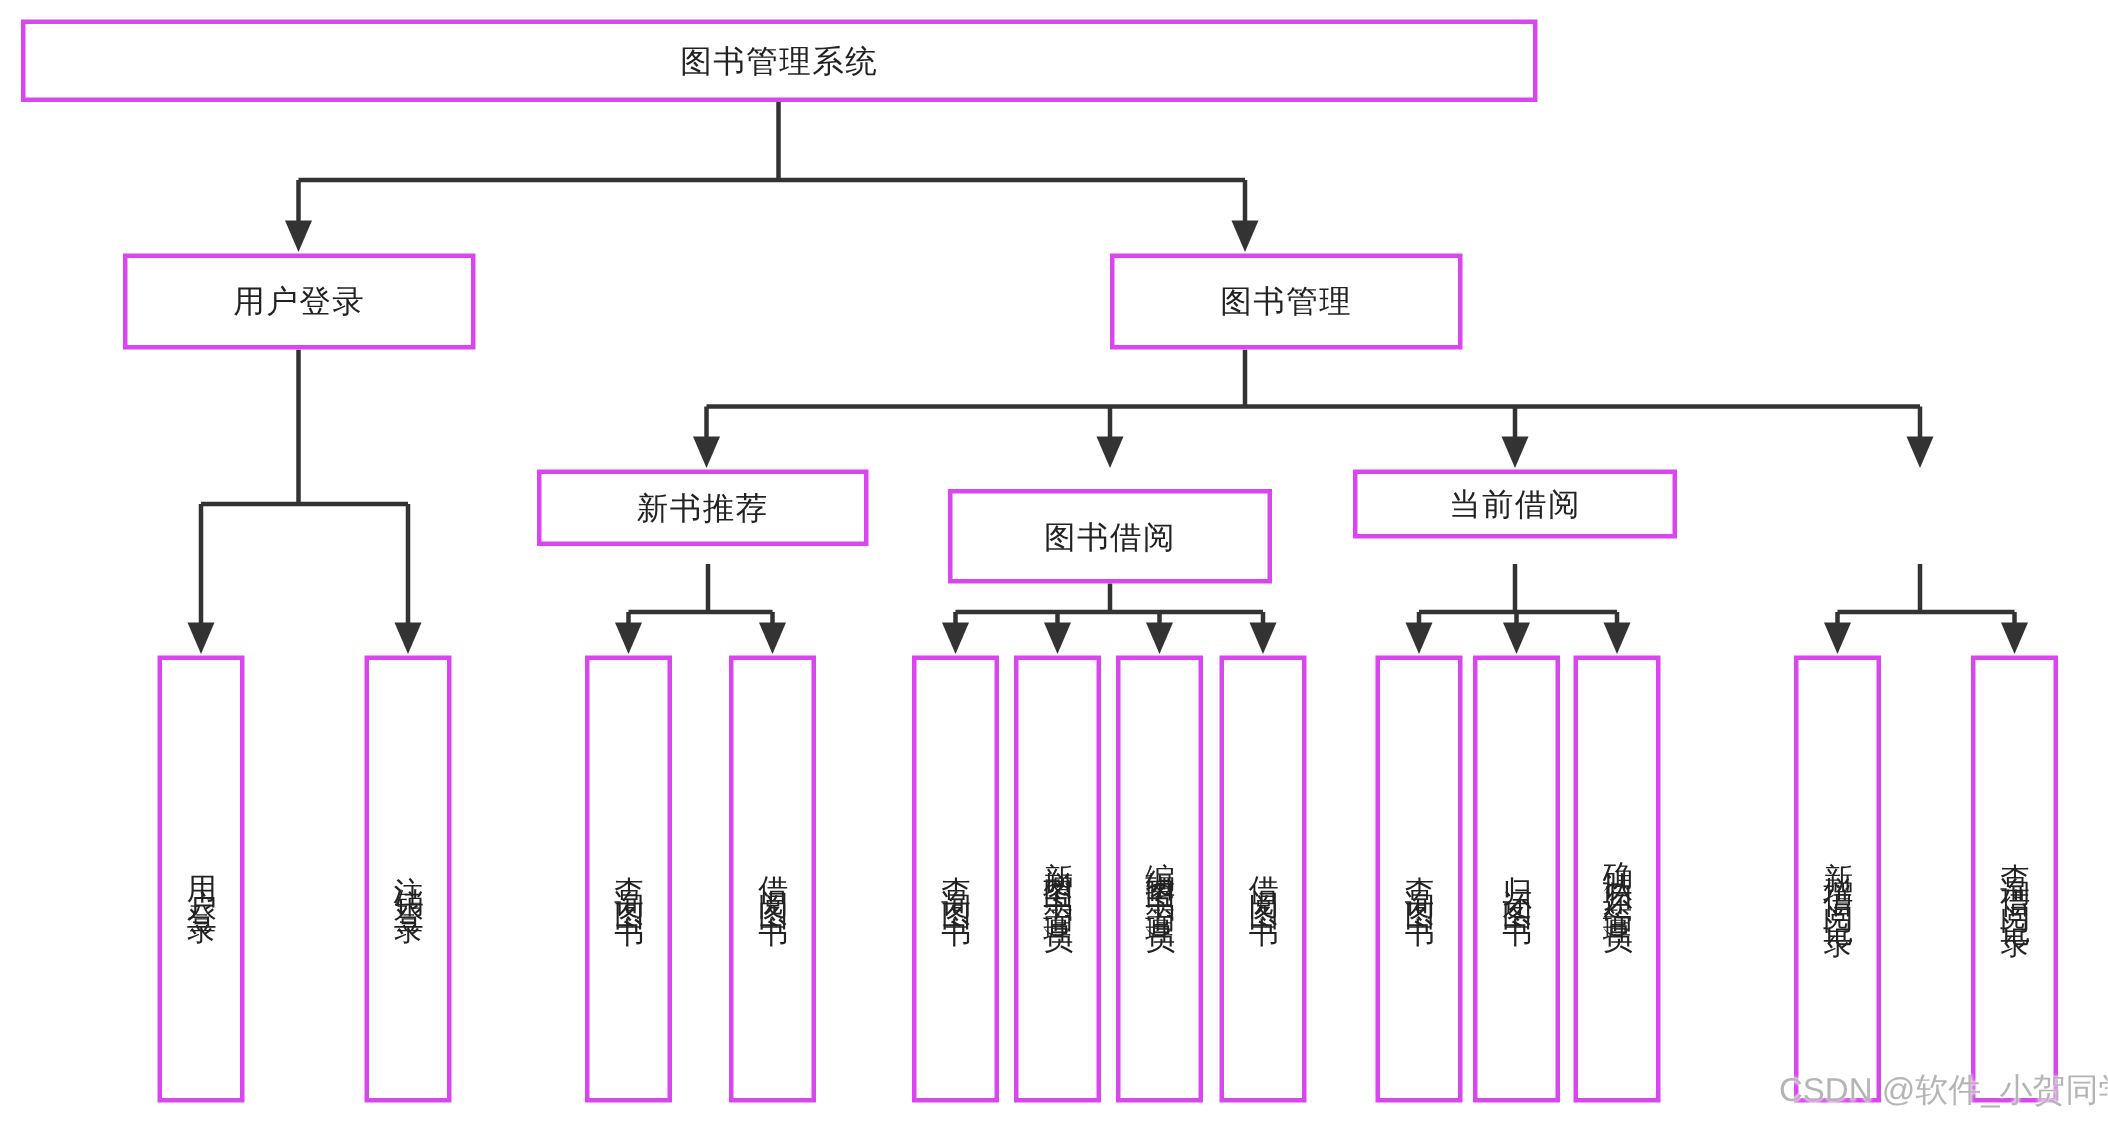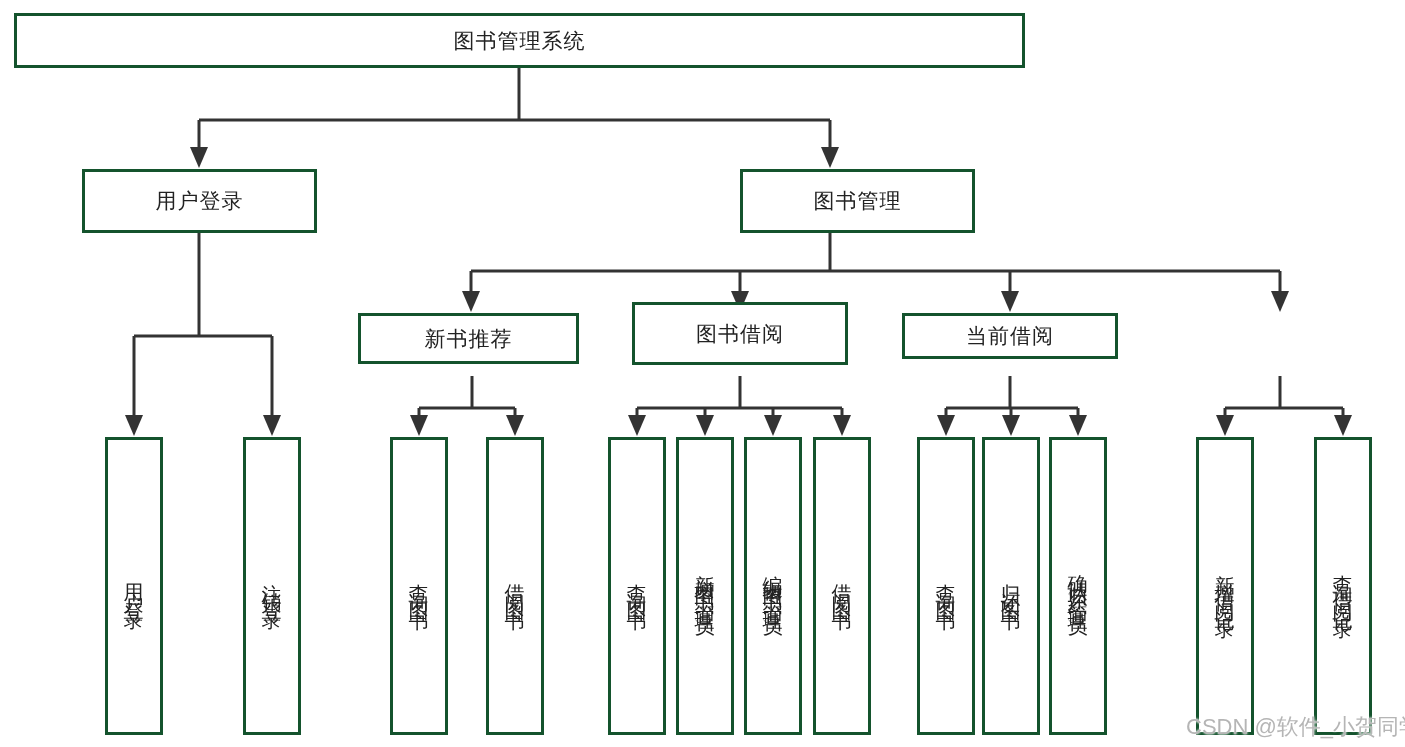--- a/index.html
+++ b/index.html
@@ -3,21 +3,21 @@
 <meta charset="utf-8">
 <style>
   html,body{margin:0;padding:0;background:#ffffff;}
   body{
     width:1405px;height:747px;position:relative;overflow:hidden;
     font-family:"Liberation Sans","DejaVu Sans",sans-serif;
   }
   #canvas{position:absolute;left:0;top:0;width:1405px;height:747px;background:#fff;}
   svg.connectors{position:absolute;left:0;top:0;width:1405px;height:747px;z-index:1;}
   .box{
-    position:absolute;background:#fff;border:3px solid #14532d;box-sizing:border-box;
+    position:absolute;background:#fff;border:3px solid #d946ef;box-sizing:border-box;
     display:flex;align-items:center;justify-content:center;
     color:#222222;z-index:2;
   }
   .hlabel{font-size:21px;letter-spacing:1px;white-space:nowrap;}
   .leaf{top:437px;width:58px;height:298px;}
   .vtext{
     writing-mode:vertical-rl;text-orientation:mixed;
     font-size:20px;line-height:1;letter-spacing:9px;white-space:nowrap;
   }
   .vtext.long{letter-spacing:6px;}
@@ -98,21 +98,21 @@
   <div class="box" style="left:82px;top:169px;width:235px;height:64px">
     <span class="hlabel">用户登录</span>
   </div>
   <div class="box" style="left:740px;top:169px;width:235px;height:64px">
     <span class="hlabel">图书管理</span>
   </div>
 
   <div class="box" style="left:358px;top:313px;width:221px;height:51px">
     <span class="hlabel">新书推荐</span>
   </div>
-  <div class="box" style="left:632px;top:302px;width:216px;height:63px">
+  <div class="box" style="left:632px;top:326px;width:216px;height:63px">
     <span class="hlabel">图书借阅</span>
   </div>
   <div class="box" style="left:902px;top:313px;width:216px;height:46px">
     <span class="hlabel">当前借阅</span>
   </div>
 
   <div class="box leaf" style="left:105px">
     <span class="vtext">用户登录</span>
   </div>
   <div class="box leaf" style="left:243px">

